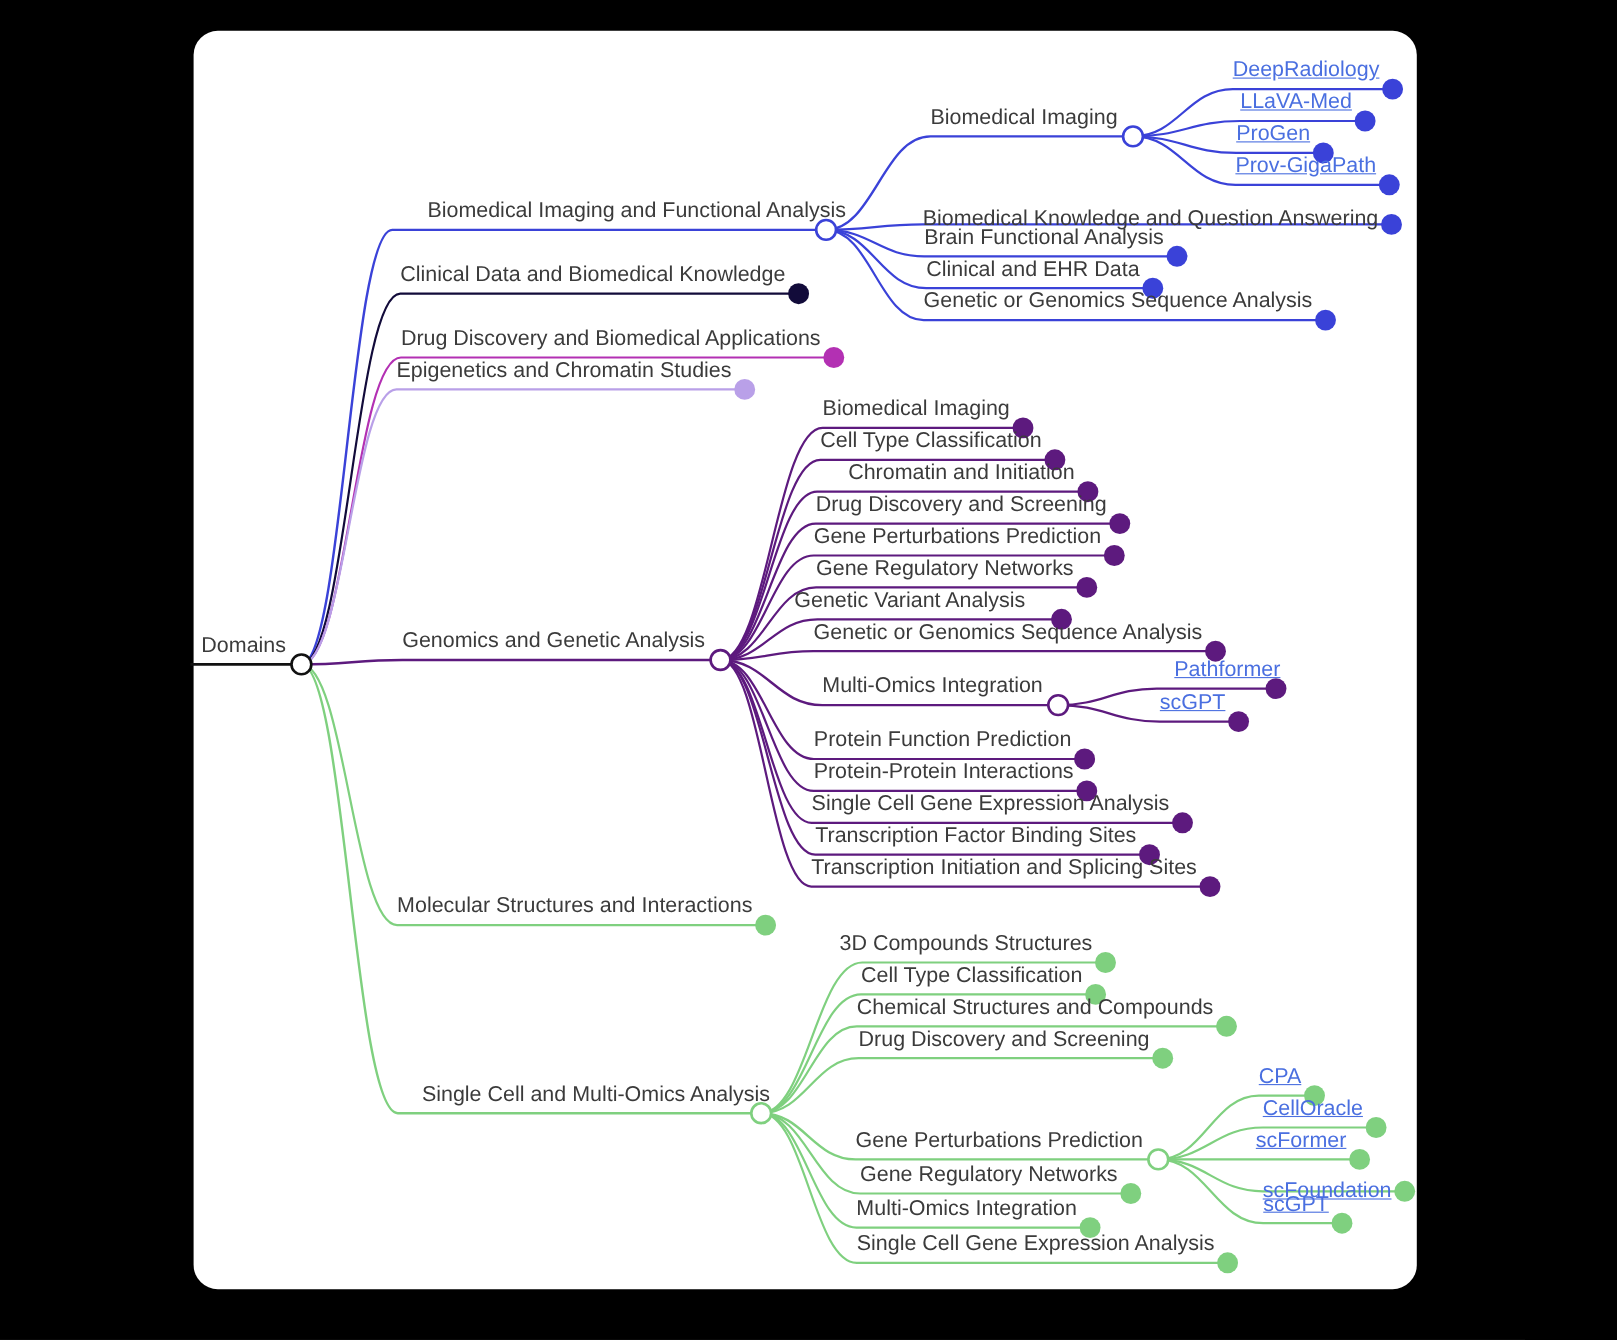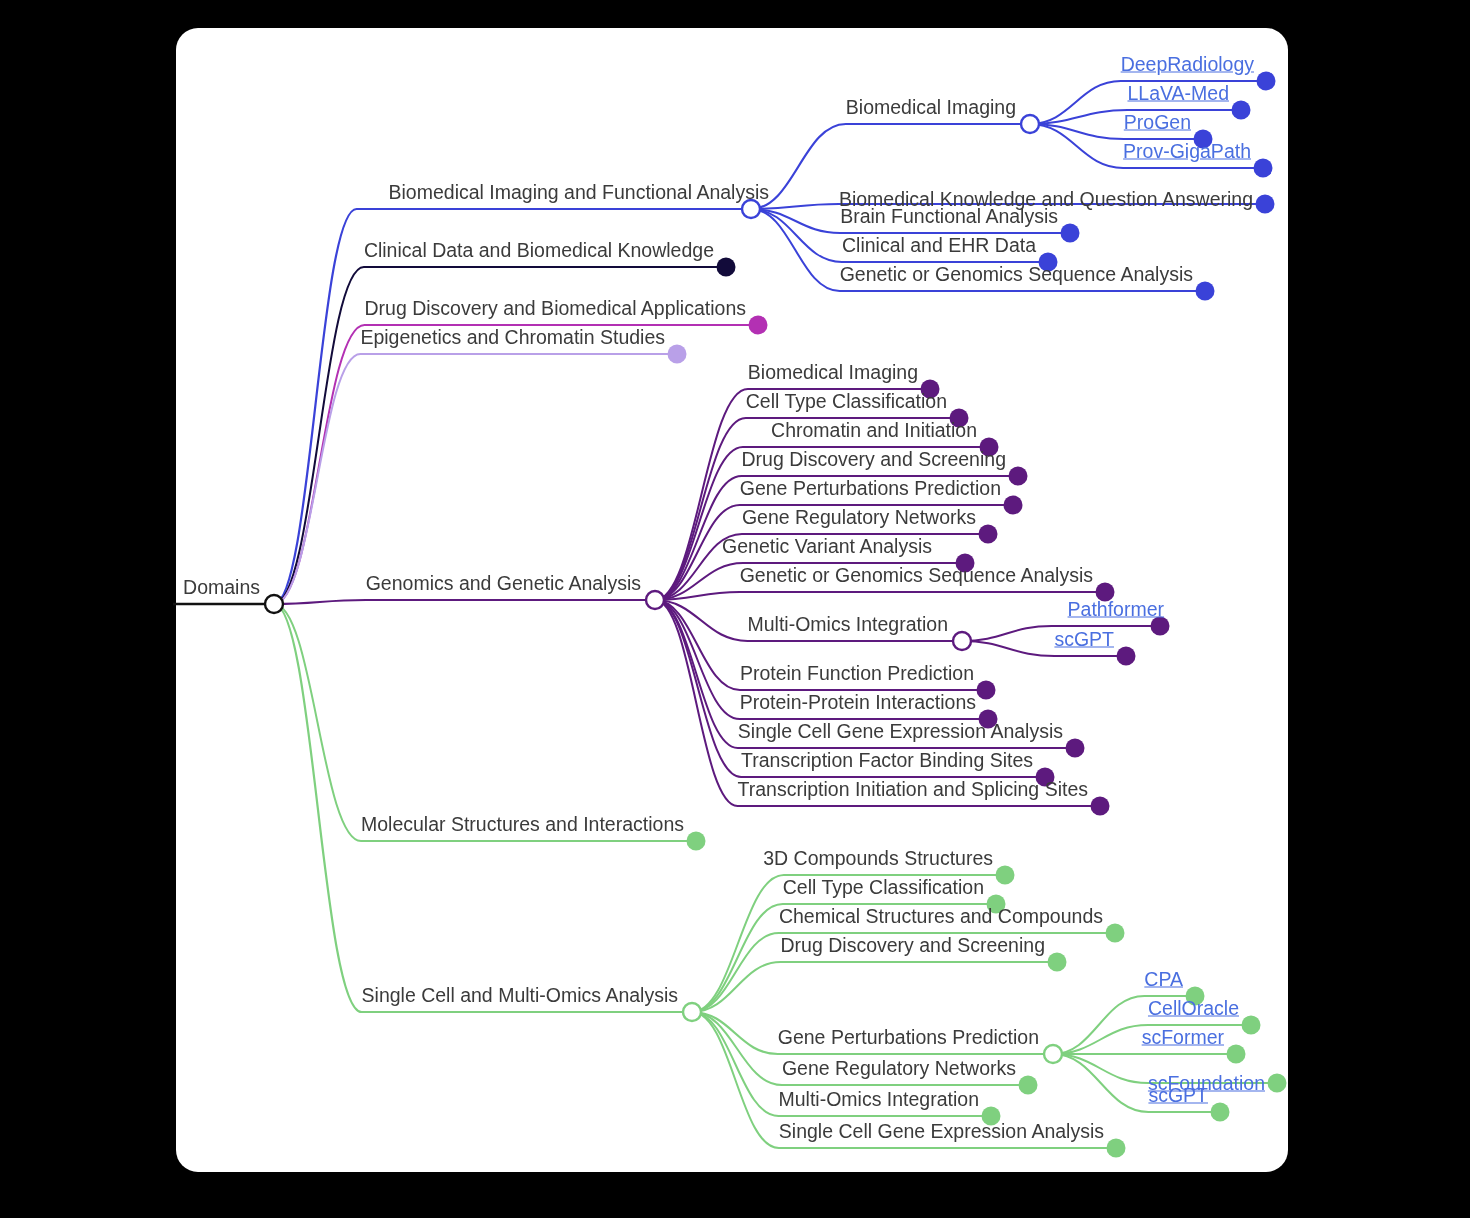--- a/index.html
+++ b/index.html
@@ -257,16 +257,16 @@
       <div class="lbl" style="left: 1045px; top: 958px;">Drug Discovery and Screening</div>
       <div class="lbl link" style="left: 1183px; top: 992px;">CPA</div>
       <div class="lbl link" style="left: 1239px; top: 1021px;">CellOracle</div>
       <div class="lbl link" style="left: 1224px; top: 1050px;">scFormer</div>
       <div class="lbl link" style="left: 1265px; top: 1079px; margin-top: 17px;">scFoundation</div>
       <div class="lbl link" style="left: 1208px; top: 1108px;">scGPT</div>
       <div class="lbl" style="left: 1039px; top: 1050px;">Gene Perturbations Prediction</div>
       <div class="lbl" style="left: 1016px; top: 1081px;">Gene Regulatory Networks</div>
       <div class="lbl" style="left: 979px; top: 1112px;">Multi-Omics Integration</div>
       <div class="lbl" style="left: 1104px; top: 1144px;">Single Cell Gene Expression Analysis</div>
-      <div class="lbl" style="left: 678px; top: 1008px;">Single Cell and Multi-Omics Analysis</div>
+      <div class="lbl" style="left: 700px; top: 1008px;">Single Cell and Multi-Omics Analysis</div>
       <div class="lbl root" style="left: 260px; top: 600px;">Domains</div>
     </div>
 </div>
 
 </body></html>

